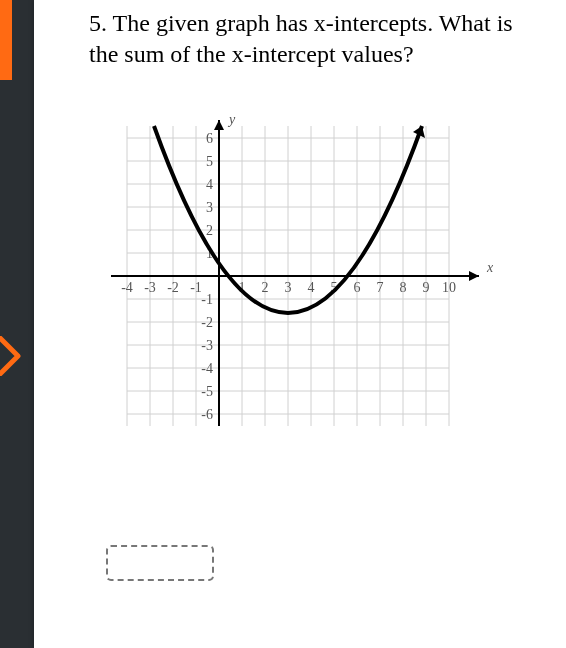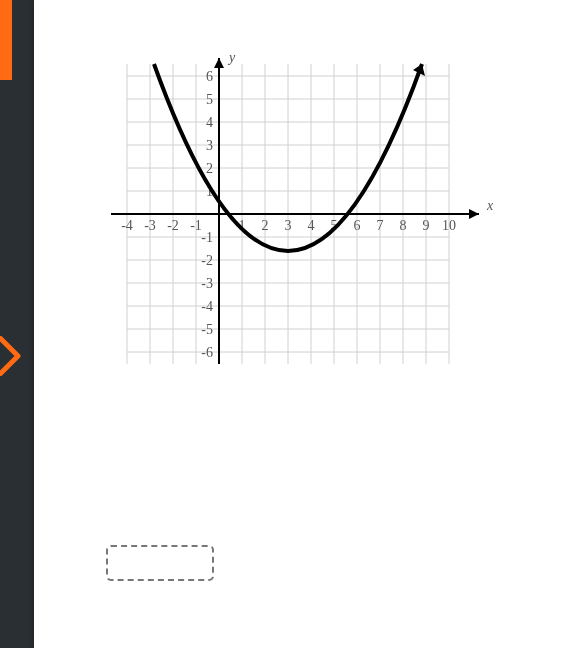--- a/index.html
+++ b/index.html
@@ -85,20 +85,24 @@
 
 <div class="chevron">
   <svg width="26" height="40" viewBox="0 0 26 40">
     <polyline points="2,2 20,20 2,38" fill="none" stroke="#ff6a13" stroke-width="5" stroke-linecap="round" stroke-linejoin="round"></polyline>
   </svg>
 </div>
 
 <div class="page-wrap">
 
   <div class="content">
+    <div class="question">
+      <span>5.</span>
+      <span>The given graph has x-intercepts. What is the sum of the x-intercept values?</span>
+    </div>
 
     <div class="graph-area">
       <svg width="430" height="330" viewBox="0 0 430 330">
 
         <g stroke="#d0d0d0" stroke-width="1">
 
           <line x1="28" y1="20" x2="28" y2="320"></line>
           <line x1="51" y1="20" x2="51" y2="320"></line>
           <line x1="74" y1="20" x2="74" y2="320"></line>
           <line x1="97" y1="20" x2="97" y2="320"></line>

